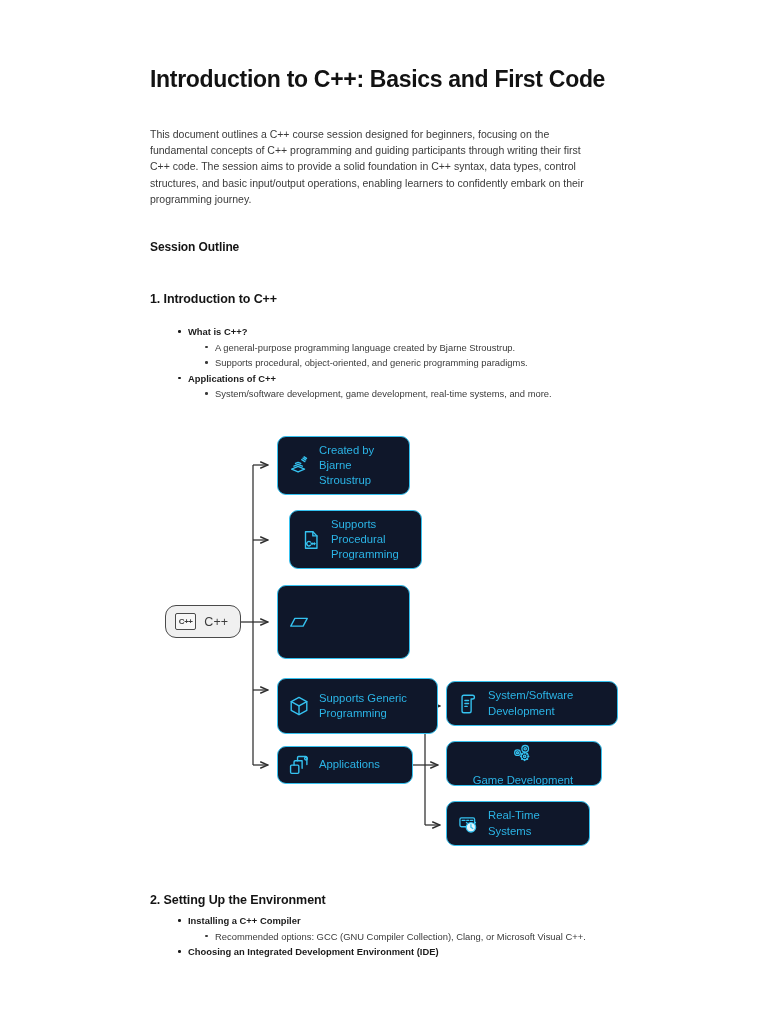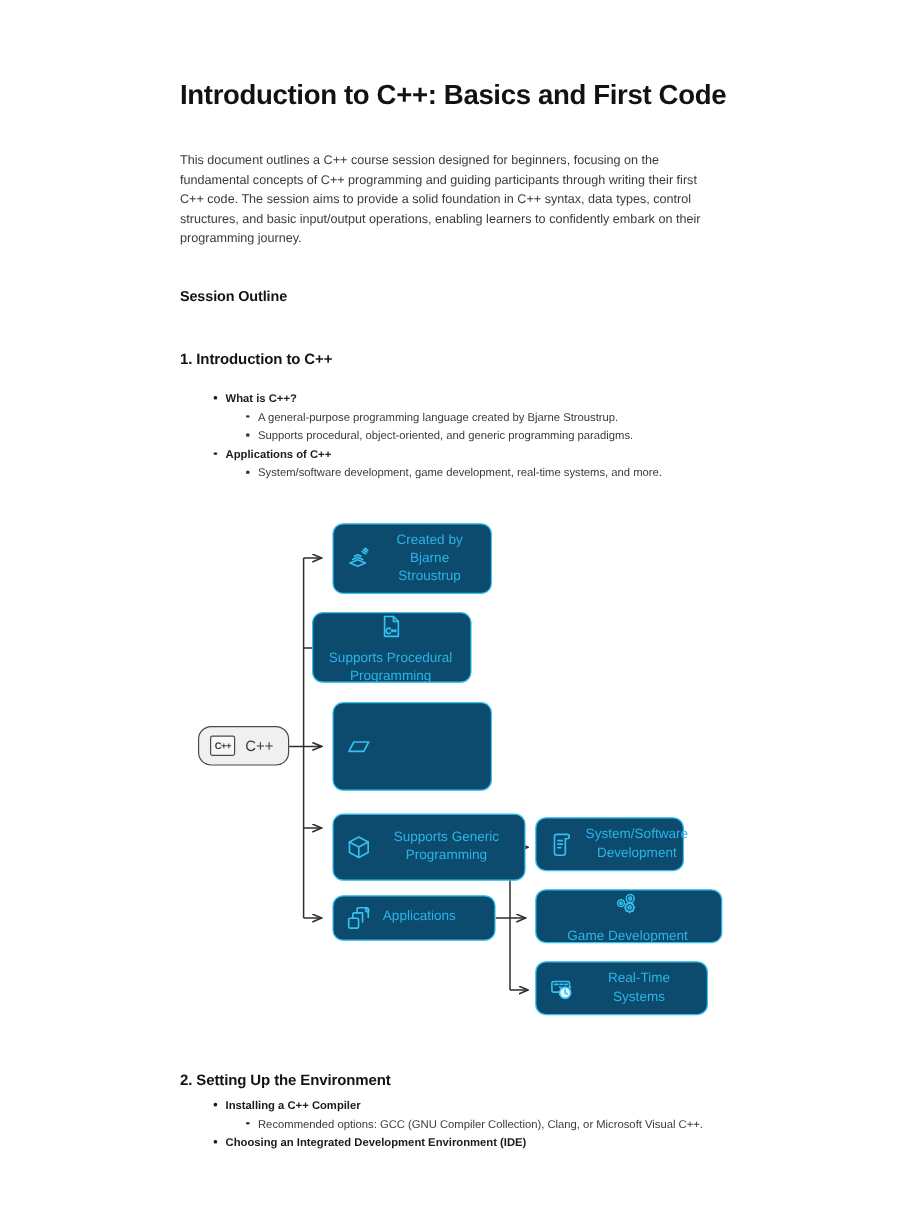--- a/index.html
+++ b/index.html
@@ -135,28 +135,27 @@
     left: 0;
     top: 425px;
     width: 768px;
     height: 440px;
   }
   .diagram svg { display: block; }
 
   .node-box {
     position: absolute;
     box-sizing: border-box;
-    background: #0c4a6e;
+    background: #0f172a;
     border: 1.6px solid #35c2f0;
     border-radius: 9px;
     display: flex;
     align-items: center;
     gap: 9px;
     padding: 0 12px 0 10px;
-    text-align: center;
   }
   .node-label {
     font-size: 11.3px;
     line-height: 15.2px;
     color: #2bb4e6;
     font-family: "Liberation Sans", sans-serif;
   }
   .node-icon {
     flex: 0 0 auto;
     width: 22px;
@@ -295,21 +294,21 @@
         <svg viewBox="0 0 24 24" fill="none" stroke="#35c2f0" stroke-width="1.5" stroke-linecap="round" stroke-linejoin="round">
           <path d="M4 15.5 L11 12.5 L18 15.5 L11 18.5 Z"></path>
           <path d="M6.5 12.2 L11 10.2 L15.6 12.2"></path>
           <path d="M8.2 9.2 L11 8 L13.9 9.2"></path>
           <path d="M15 5 L18.4 7.2 M16.3 3.4 L19.4 5.4 M17.6 2 L20.2 3.7"></path>
         </svg>
       </span>
       <span class="node-label">Created by Bjarne Stroustrup</span>
     </div>
 
-    <div class="node-box" style="left:260px; top:85px; width:133px; height:59px;flex-direction:column;">
+    <div class="node-box" style="left:289px; top:85px; width:133px; height:59px;">
       <span class="node-icon">
         <svg viewBox="0 0 24 24" fill="none" stroke="#35c2f0" stroke-width="1.5" stroke-linecap="round" stroke-linejoin="round">
           <path d="M6 3 H14 L18.5 7.5 V21 H6 Z"></path>
           <path d="M14 3 V7.5 H18.5"></path>
           <path d="M11.4 14.2 a2.4 2.4 0 1 0 0 3.6"></path>
           <path d="M13.1 15.1 v1.8 M12.2 16 h1.8 M15.6 15.1 v1.8 M14.7 16 h1.8"></path>
         </svg>
       </span>
       <span class="node-label">Supports Procedural Programming</span>
     </div>
@@ -338,21 +337,21 @@
         <svg viewBox="0 0 24 24" fill="none" stroke="#35c2f0" stroke-width="1.5" stroke-linecap="round" stroke-linejoin="round">
           <rect x="2.8" y="12.2" width="9" height="9" rx="1.2"></rect>
           <path d="M6.6 12.2 V8.6 a1.2 1.2 0 0 1 1.2 -1.2 H15.4 V15.6"></path>
           <path d="M10.4 7.4 V3.9 a1.2 1.2 0 0 1 1.2 -1.2 H19.4 a1.2 1.2 0 0 1 1.2 1.2 V11.4"></path>
           <circle cx="19.6" cy="5" r="1.5"></circle>
         </svg>
       </span>
       <span class="node-label">Applications</span>
     </div>
 
-    <div class="node-box" style="left:446px; top:256px; width:124px; height:45px;">
+    <div class="node-box" style="left:446px; top:256px; width:172px; height:45px;">
       <span class="node-icon">
         <svg viewBox="0 0 24 24" fill="none" stroke="#35c2f0" stroke-width="1.5" stroke-linecap="round" stroke-linejoin="round">
           <path d="M5.5 4.5 a2 2 0 0 1 2 -2 H17 a2 2 0 0 1 0 4 H15.4 V19.5 a2 2 0 0 1 -2 2 H7.5 a2 2 0 0 1 -2 -2 Z"></path>
           <path d="M8.6 8.2 h4 M8.6 11.4 h4 M8.6 14.6 h2.5"></path>
         </svg>
       </span>
       <span class="node-label">System/Software Development</span>
     </div>
 
     <div class="node-box" style="left:446px; top:316px; width:156px; height:45px;flex-direction:column;">

